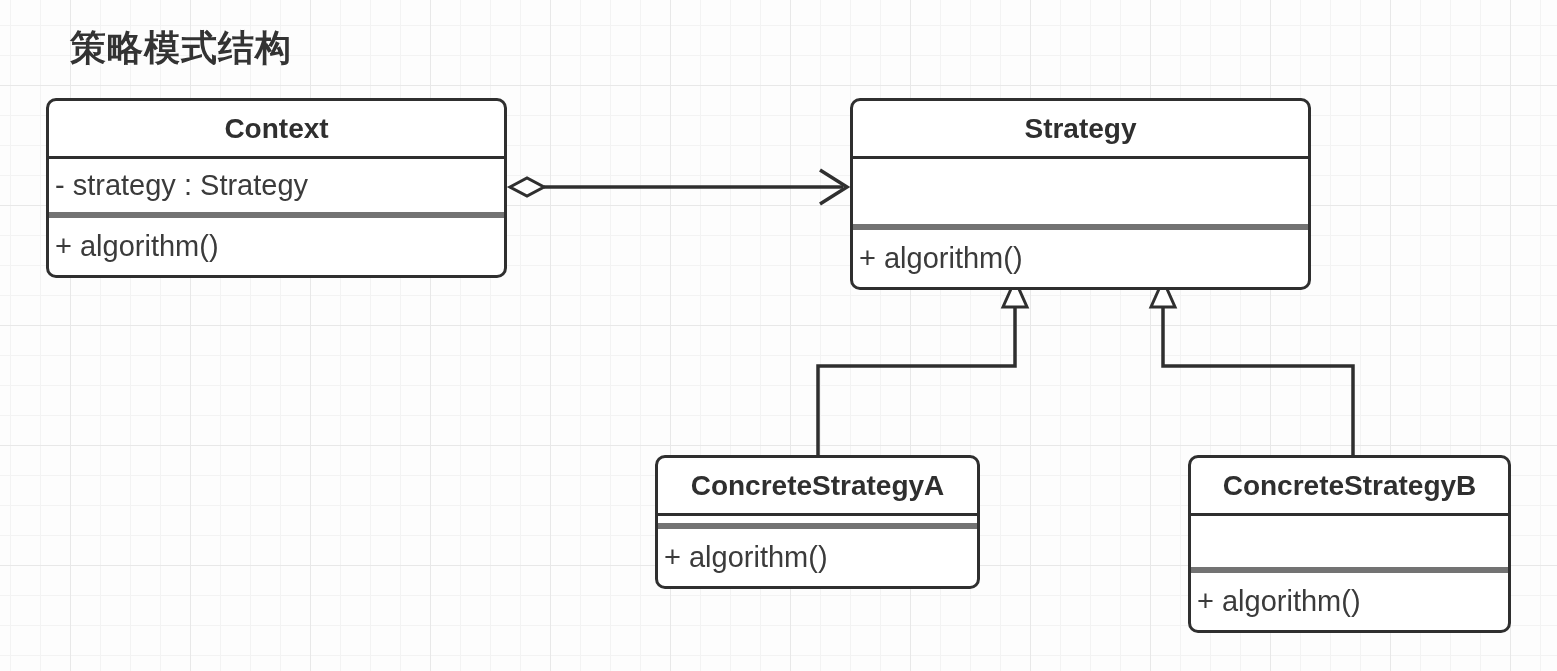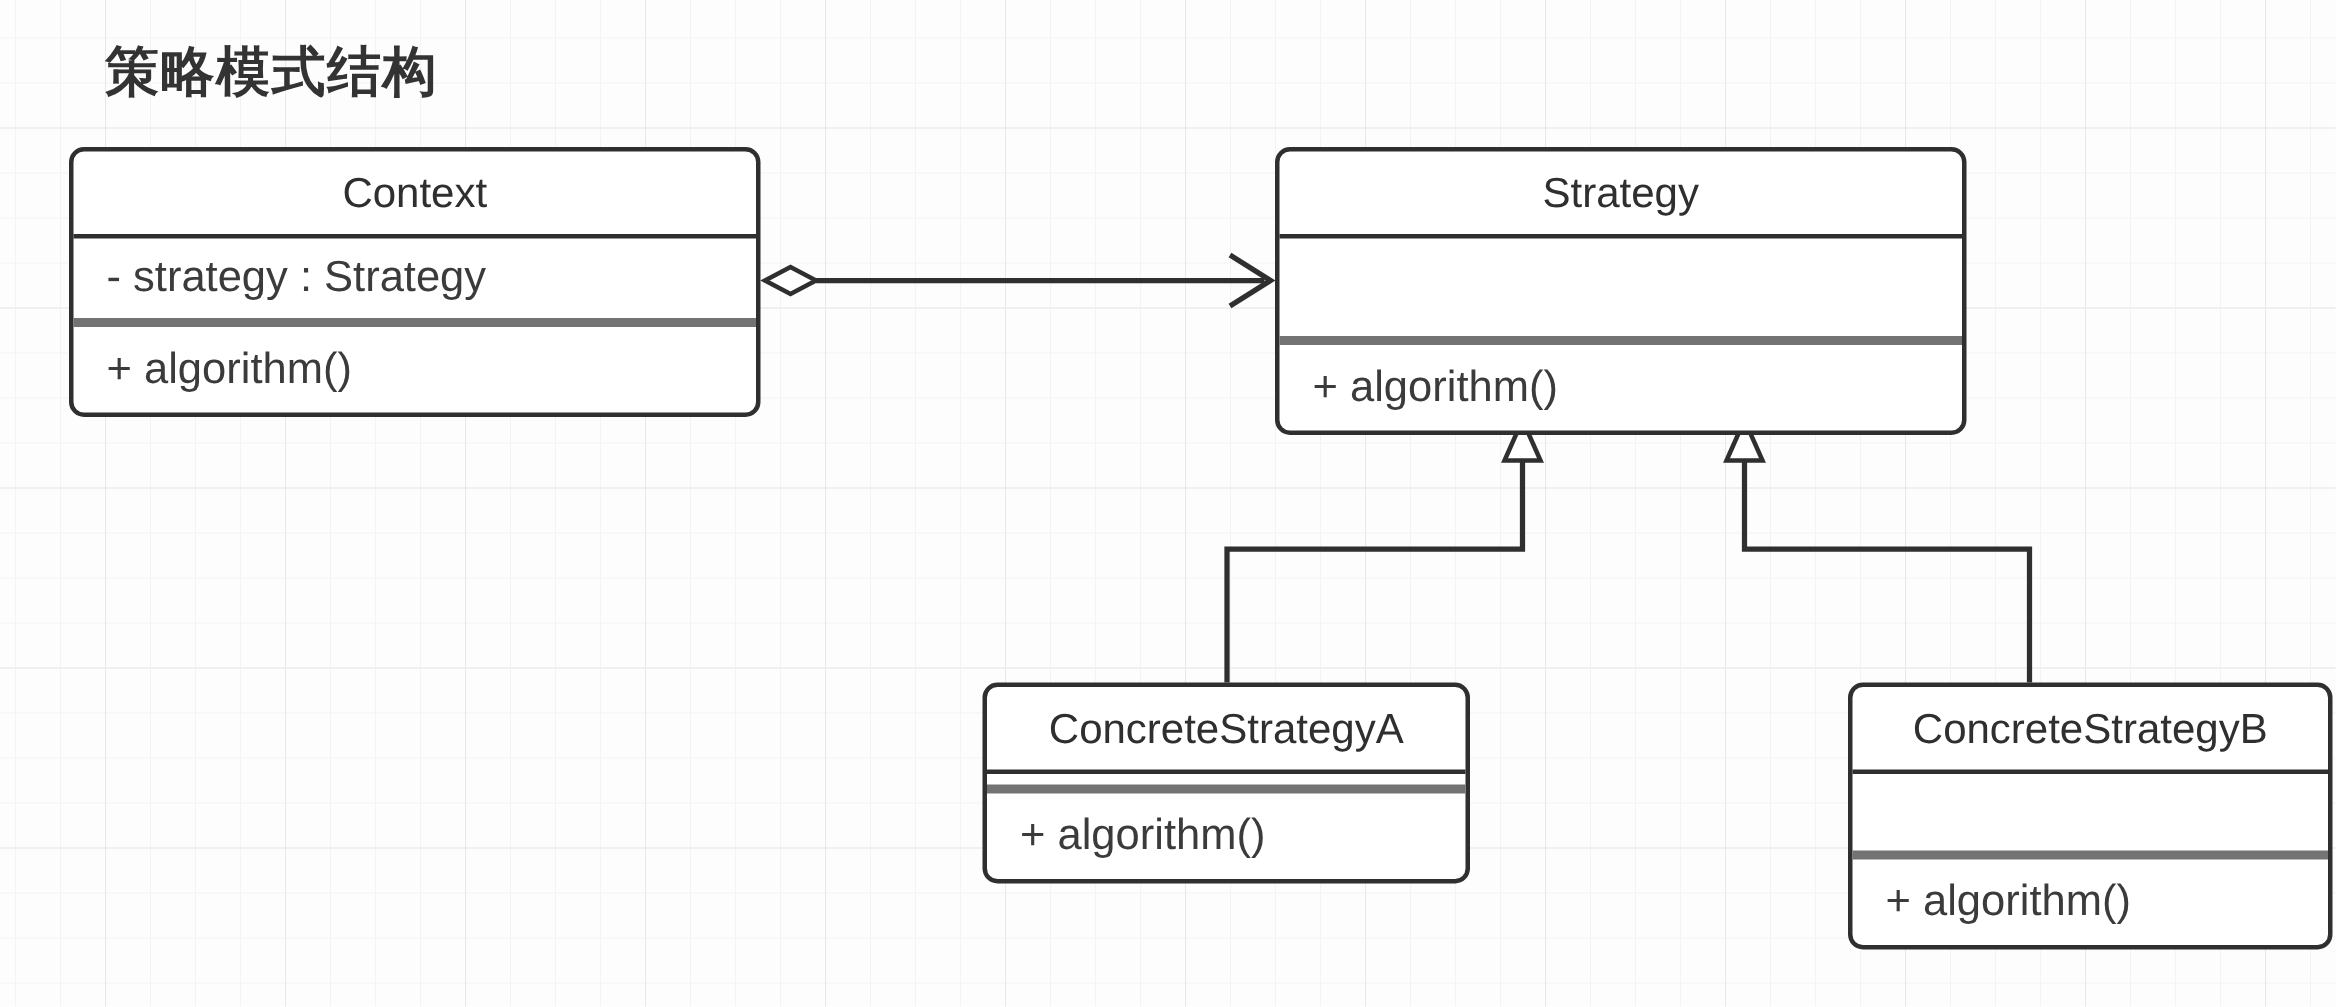--- a/index.html
+++ b/index.html
@@ -44,21 +44,21 @@
     display: flex;
     flex-direction: column;
   }
   .uml-title {
     height: 55px;
     flex: 0 0 55px;
     display: flex;
     align-items: center;
     justify-content: center;
     font-size: 28px;
-    font-weight: normal;
+    font-weight: bold;
     color: #2f2f2f;
   }
   .uml-attrs {
     flex: 1 1 auto;
     border-top: 3px solid #2f2f2f;
     display: flex;
     flex-direction: column;
     justify-content: center;
   }
   .uml-methods {
@@ -66,26 +66,25 @@
     border-top: 6px solid #737373;
     display: flex;
     flex-direction: column;
     justify-content: center;
   }
   .uml-member {
     padding-left: 6px;
     font-size: 29px;
     color: #3b3b3b;
     white-space: nowrap;
-    margin-left: 16px;
   }
   #box-context  { left: 46px;   top: 98px;  width: 461px; height: 180px; }
   #box-strategy { left: 850px;  top: 98px;  width: 461px; height: 192px; }
   #box-concrete-a { left: 655px; top: 455px; width: 325px; height: 134px; }
-  #box-concrete-b { left: 1232px; top: 455px; width: 323px; height: 178px; }
+  #box-concrete-b { left: 1188px; top: 455px; width: 323px; height: 178px; }
   .connector-layer {
     position: absolute;
     left: 0;
     top: 0;
     width: 1557px;
     height: 671px;
     pointer-events: none;
   }
 </style>
 </head>

